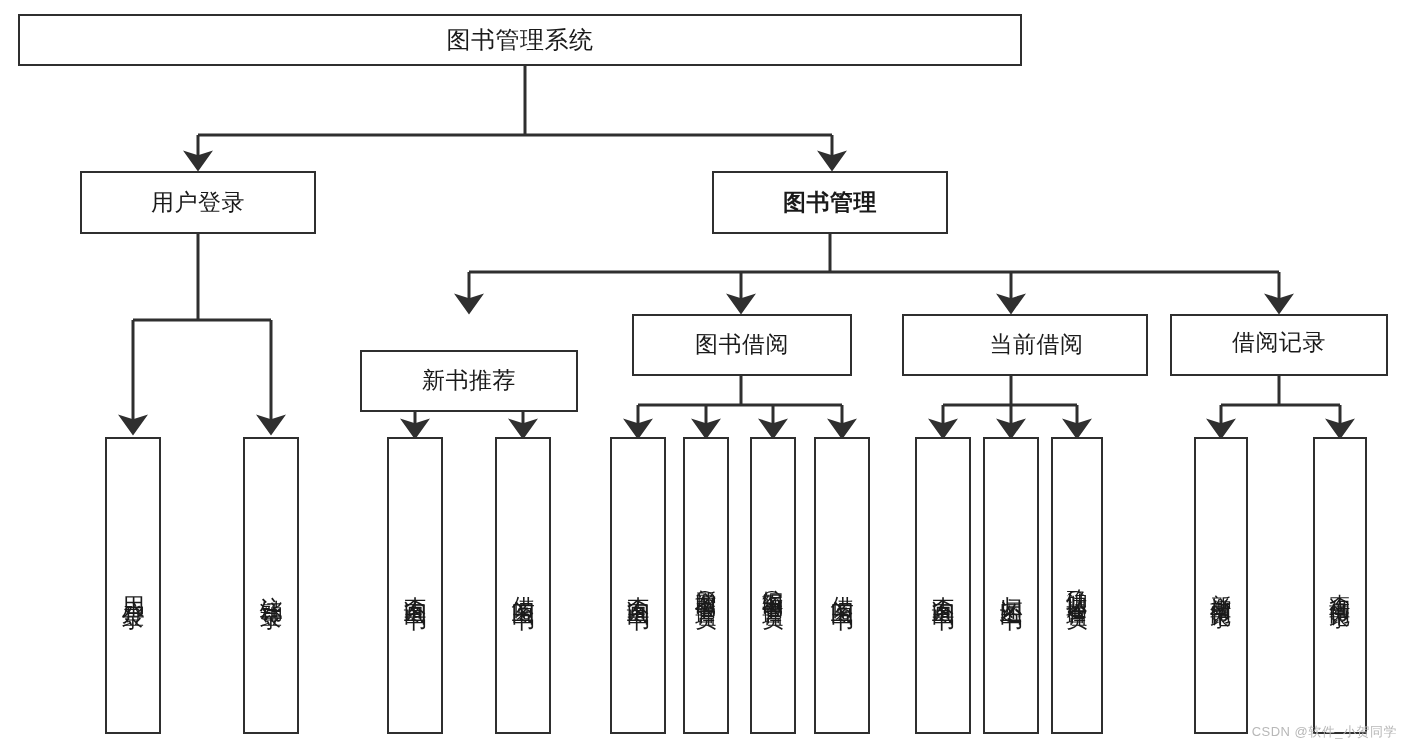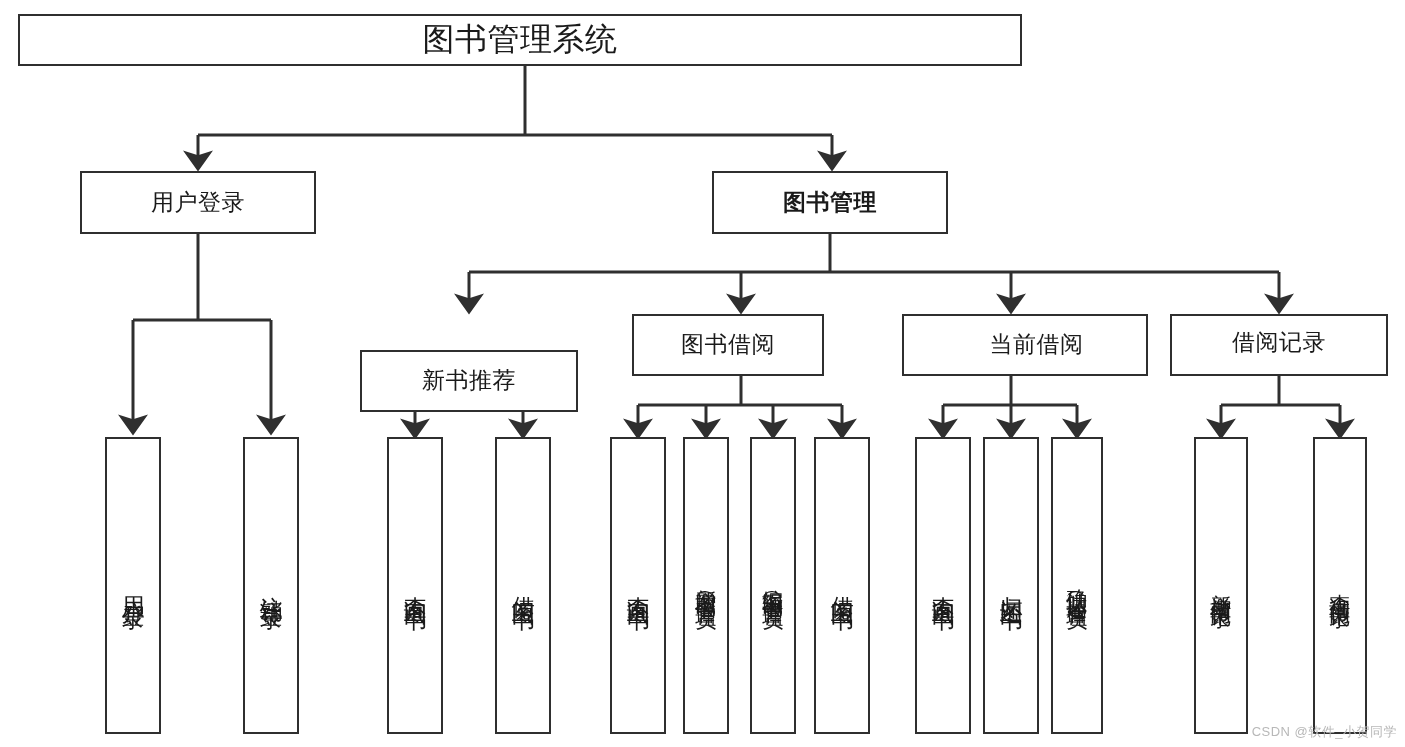--- a/index.html
+++ b/index.html
@@ -39,21 +39,21 @@
     display: block;
     text-align: center;
     line-height: 1.18;
     white-space: nowrap;
   }
   .node.horiz .lbl {
     font-size: 23px;
     letter-spacing: 0.5px;
   }
   .node.root .lbl {
-    font-size: 32px;
+    font-size: 24px;
   }
   .node.vert {
     align-items: center;
     justify-content: center;
   }
   .node.vert .lbl {
     writing-mode: vertical-rl;
     text-orientation: upright;
     font-size: 23px;
     line-height: 1.03;
@@ -138,21 +138,21 @@
   <div class="node horiz" style="left:80px; top:171px; width:236px; height:63px;">
     <span class="lbl">用户登录</span>
   </div>
   <div class="node horiz" style="left:712px; top:171px; width:236px; height:63px;font-weight:bold;">
     <span class="lbl">图书管理</span>
   </div>
 
   <div class="node horiz" style="left:360px; top:314px; width:218px; height:62px;margin-top:36px;">
     <span class="lbl">新书推荐</span>
   </div>
-  <div class="node horiz" style="left:632px; top:314px; width:192px; height:62px;justify-content:center;">
+  <div class="node horiz" style="left:632px; top:314px; width:220px; height:62px;justify-content:center;">
     <span class="lbl">图书借阅</span>
   </div>
   <div class="node horiz" style="left:902px; top:314px; width:246px; height:62px;padding-left:23px;">
     <span class="lbl">当前借阅</span>
   </div>
   <div class="node horiz" style="left:1170px; top:314px; width:218px; height:62px;font-family:Liberation Mono, monospace;">
     <span class="lbl">借阅记录</span>
   </div>
 
   <div class="node vert" style="left:105px; top:437px; width:56px; height:297px;">

